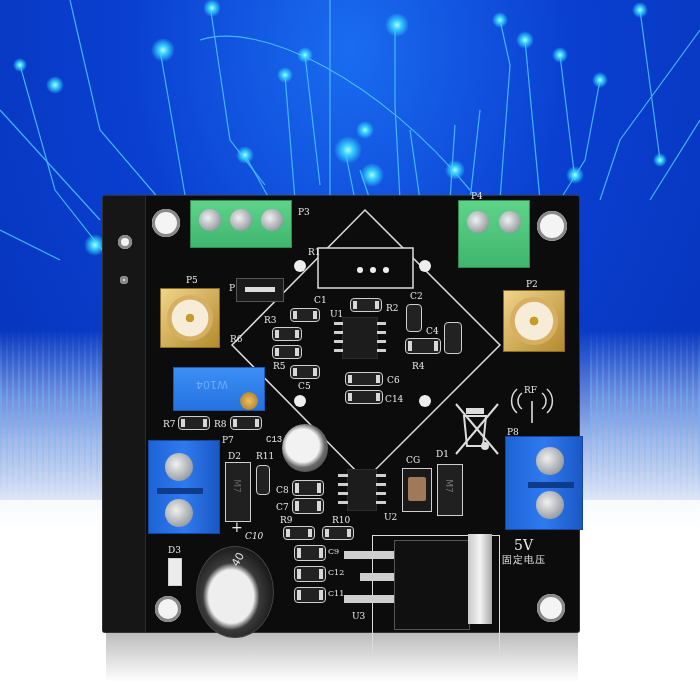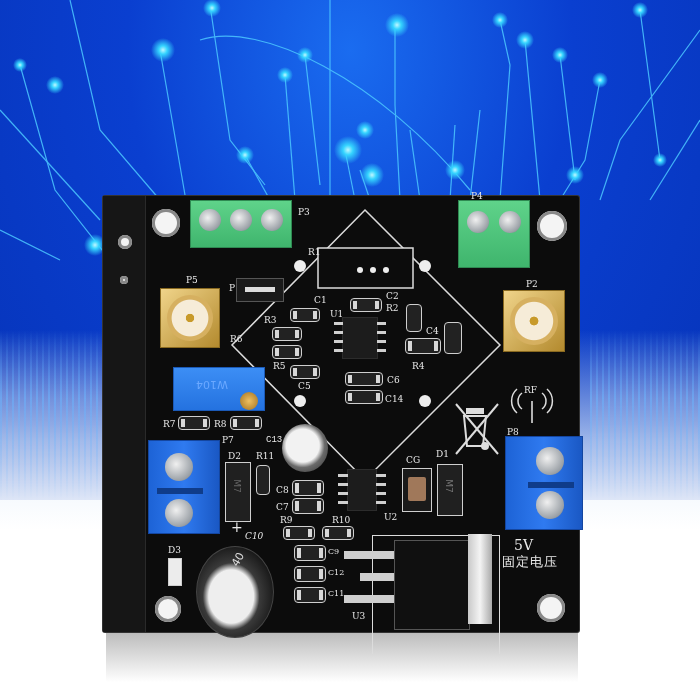--- a/index.html
+++ b/index.html
@@ -151,21 +151,21 @@
 <div class="silk" style="left:229px;top:284px;">P</div>
 <div style="position:absolute;left:236px;top:278px;width:46px;height:22px;background:#1a1a1a;border:1px solid #555;">
   <div style="position:absolute;left:8px;top:8px;width:30px;height:5px;background:#ddd;"></div>
 </div>
 
 <div class="silk" style="left:308px;top:248px;">R1</div>
 <div class="silk" style="left:314px;top:296px;">C1</div>
 <div class="silk" style="left:264px;top:316px;">R3</div>
 <div class="silk" style="left:330px;top:310px;">U1</div>
 <div class="silk" style="left:386px;top:304px;">R2</div>
-<div class="silk" style="left:386px;top:292px;">C2</div>
+<div class="silk" style="left:410px;top:292px;">C2</div>
 <div class="silk" style="left:426px;top:327px;">C4</div>
 <div class="silk" style="left:412px;top:362px;">R4</div>
 <div class="silk" style="left:273px;top:362px;">R5</div>
 <div class="silk" style="left:298px;top:382px;">C5</div>
 <div class="silk" style="left:387px;top:376px;">C6</div>
 <div class="silk" style="left:385px;top:395px;">C14</div>
 <div class="silk" style="left:230px;top:335px;">R6</div>
 
 <div class="chip" style="left:343px;top:318px;width:34px;height:40px;"></div>
 <div class="pin" style="left:334px;top:322px;width:9px;height:3px;"></div>
@@ -324,21 +324,21 @@
 
 <div class="outline" style="left:372px;top:535px;width:126px;height:118px;border-bottom:none;"></div>
 <div class="reg" style="left:394px;top:540px;width:74px;height:88px;"></div>
 <div class="reg-tab" style="left:468px;top:534px;width:24px;height:90px;"></div>
 <div class="pin" style="left:344px;top:551px;width:50px;height:8px;"></div>
 <div class="pin" style="left:360px;top:573px;width:34px;height:8px;"></div>
 <div class="pin" style="left:344px;top:595px;width:50px;height:8px;"></div>
 <div class="silk" style="left:352px;top:612px;">U3</div>
 
 <div class="silk" style="left:514px;top:538px;font-size:14px;">5V</div>
-<div class="silk" style="left:502px;top:555px;font-size:13px;font-family:'DejaVu Sans',sans-serif;letter-spacing:1px;">固定电压</div>
+<div class="silk" style="left:502px;top:555px;font-size:10px;font-family:'DejaVu Sans',sans-serif;letter-spacing:1px;">固定电压</div>
 
 <div class="silk" style="left:231px;top:520px;font-size:14px;">+</div>
 <div class="silk" style="left:245px;top:532px;font-style:italic;">C10</div>
 <div class="cap-el" style="left:196px;top:546px;width:76px;height:90px;background:radial-gradient(ellipse at 45% 55%,#eeeeee 0 38%,#3a3a3a 48%,#101010 80%);border:1px solid #444;">
   <div style="position:absolute;left:34px;top:6px;color:#ddd;font-size:11px;transform:rotate(-60deg);">40</div>
 </div>
 
 <div class="silk" style="left:168px;top:546px;">D3</div>
 <div style="position:absolute;left:168px;top:558px;width:12px;height:26px;border:1.5px solid #cfcfcf;background:#ececec;"></div>
 

